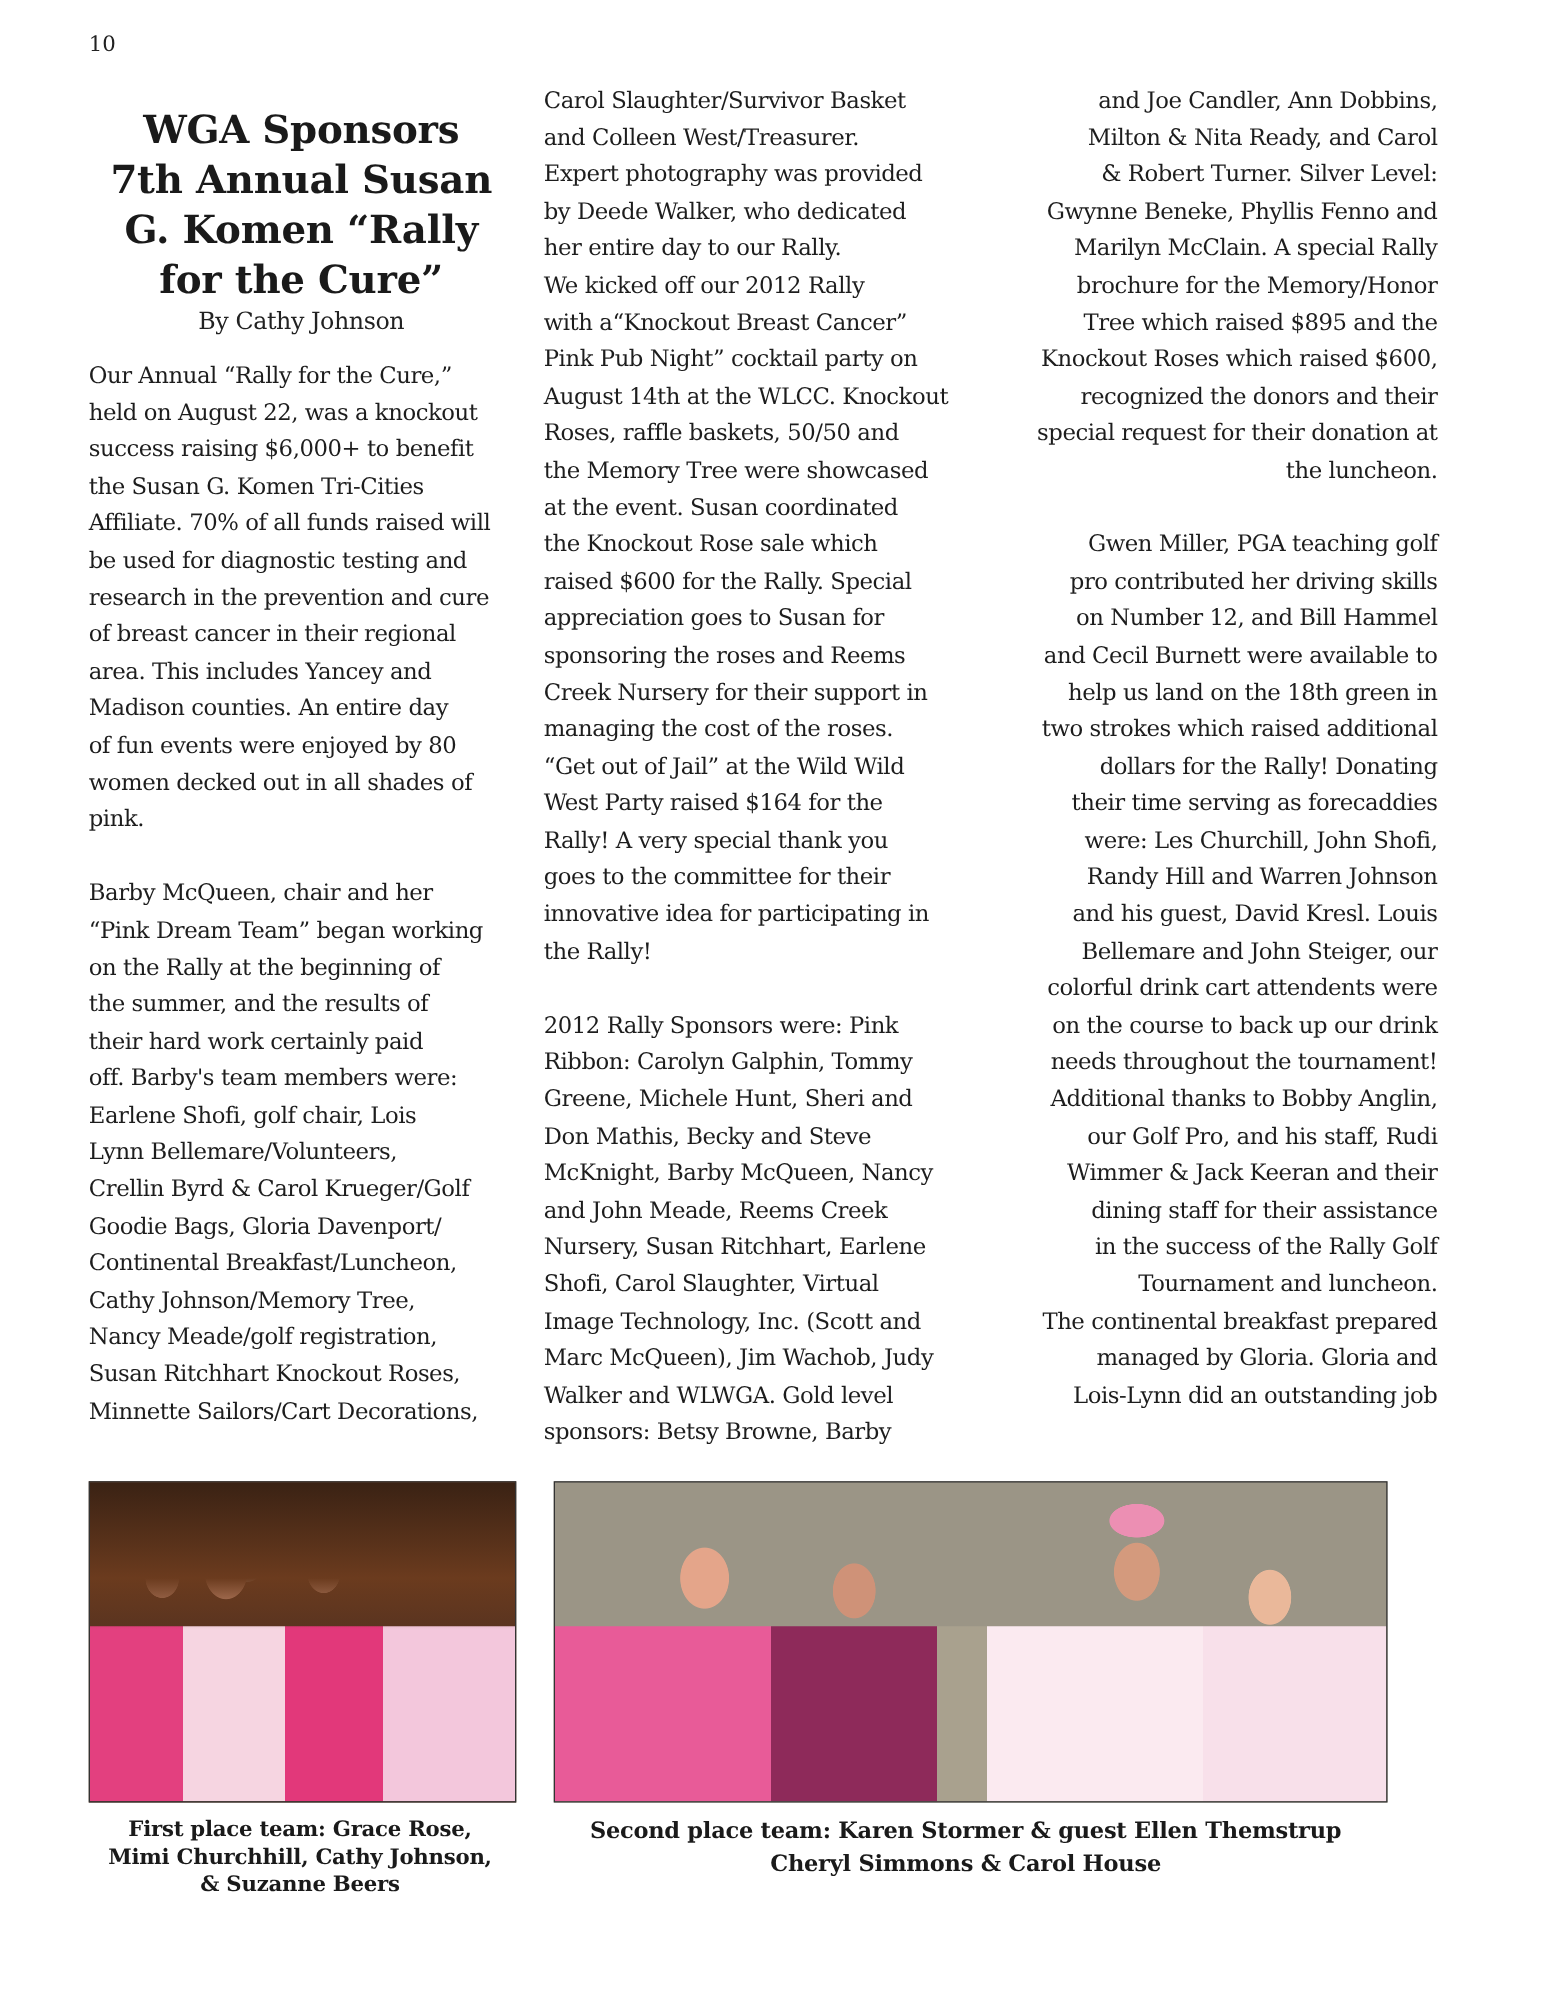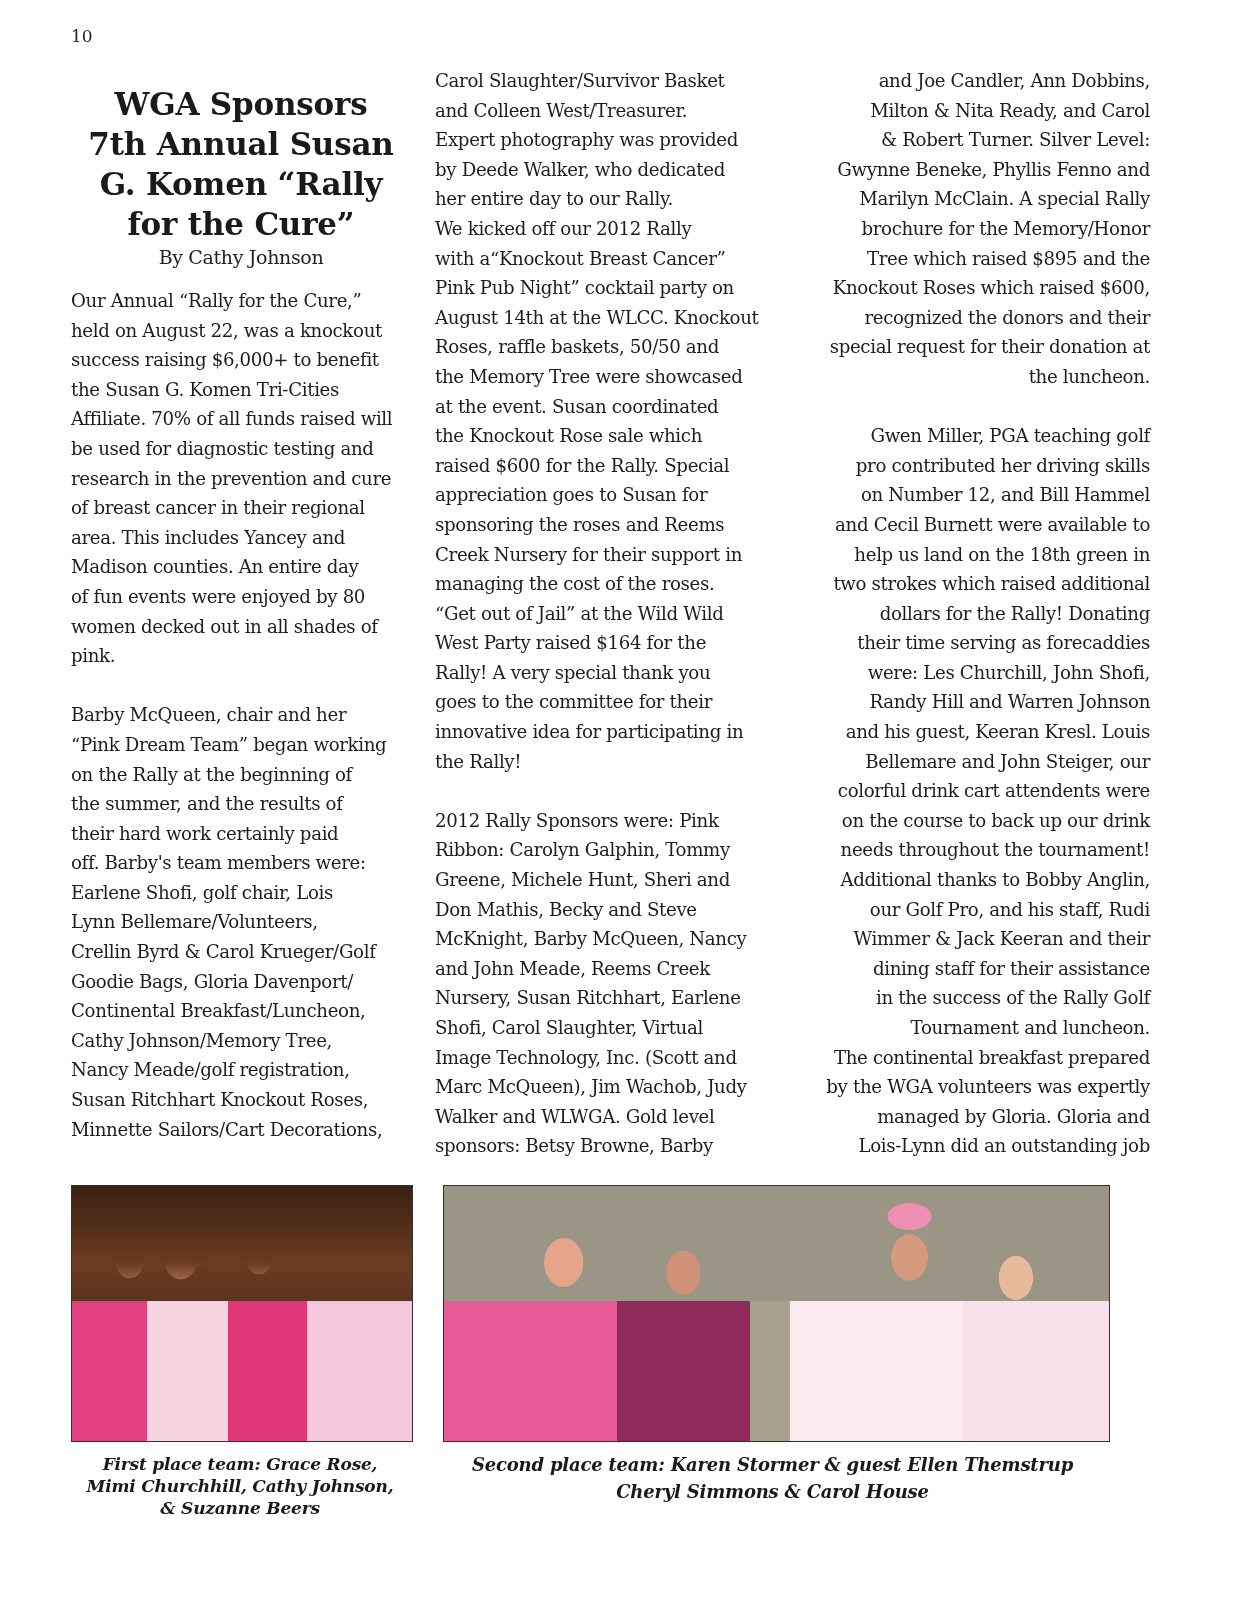--- a/index.html
+++ b/index.html
@@ -64,21 +64,21 @@
         radial-gradient(ellipse 36px 22px at 70% 12%, #ec8fb3 60%, transparent 62%),
         radial-gradient(ellipse 28px 36px at 86% 36%, #eab89a 60%, transparent 62%),
         linear-gradient(to right, #e85b98 0%, #e85b98 26%, #8e2a5a 26%, #8e2a5a 46%, #a9a18e 46%, #a9a18e 52%, #fbeaf0 52%, #fbeaf0 78%, #f8e0ea 78%, #f8e0ea 100%);
       background-size: 100% 100%, 100% 100%, 100% 100%, 100% 100%, 100% 100%, 100% 55%;
       background-position: 0 0, 0 0, 0 0, 0 0, 0 0, 0 100%;
       background-repeat: no-repeat;
       background-color: #9b9586;
     }
     .caption {
       position: absolute; text-align: center;
-      font-weight: bold; font-style: italic;
+      font-weight: bold; 
       font-size: 17px; line-height: 22px; color: #1a1a1a;
       letter-spacing: -0.2px;
     }
     .caption-1 { left: 60px; width: 360px; top: 1453px; }
     .caption-2 { left: 440px; width: 665px; top: 1451px; font-size: 18px; line-height: 27px; }
     .caption .line { white-space: nowrap; }
   </style>
 </head>
 <body>
 
@@ -191,33 +191,32 @@
     <span class="line">Gwen Miller, PGA teaching golf</span>
     <span class="line">pro contributed her driving skills</span>
     <span class="line">on Number 12, and Bill Hammel</span>
     <span class="line">and Cecil Burnett were available to</span>
     <span class="line">help us land on the 18th green in</span>
     <span class="line">two strokes which raised additional</span>
     <span class="line">dollars for the Rally!   Donating</span>
     <span class="line">their time serving as forecaddies</span>
     <span class="line">were:  Les Churchill, John Shofi,</span>
     <span class="line">Randy Hill and Warren Johnson</span>
-    <span class="line">and his guest, Keeran Kresl.  Louis</span>
+    <span class="line">and his guest, David Kresl.  Louis</span>
     <span class="line">Bellemare and John Steiger, our</span>
     <span class="line">colorful drink cart attendents were</span>
     <span class="line">on the course to back up our drink</span>
     <span class="line">needs throughout the tournament!</span>
     <span class="line">Additional thanks to Bobby Anglin,</span>
     <span class="line">our Golf Pro, and his staff, Rudi</span>
     <span class="line">Wimmer &amp; Jack Keeran and their</span>
     <span class="line">dining staff for their assistance</span>
     <span class="line">in the success of the Rally Golf</span>
     <span class="line">Tournament and luncheon.</span>
     <span class="line">The continental breakfast prepared</span>
-    <span class="line">by the WGA volunteers was expertly</span>
     <span class="line">managed by Gloria.   Gloria and</span>
     <span class="line">Lois-Lynn did an outstanding job</span>
   </div>
 </div>
 
 <div class="photo photo-1" title="Four women in pink golf attire standing together indoors"></div>
 <div class="photo photo-2" title="Four women in pink and white golf attire holding prizes indoors"></div>
 
 <div class="caption caption-1">
   <span class="line">First place team: Grace Rose,</span>

